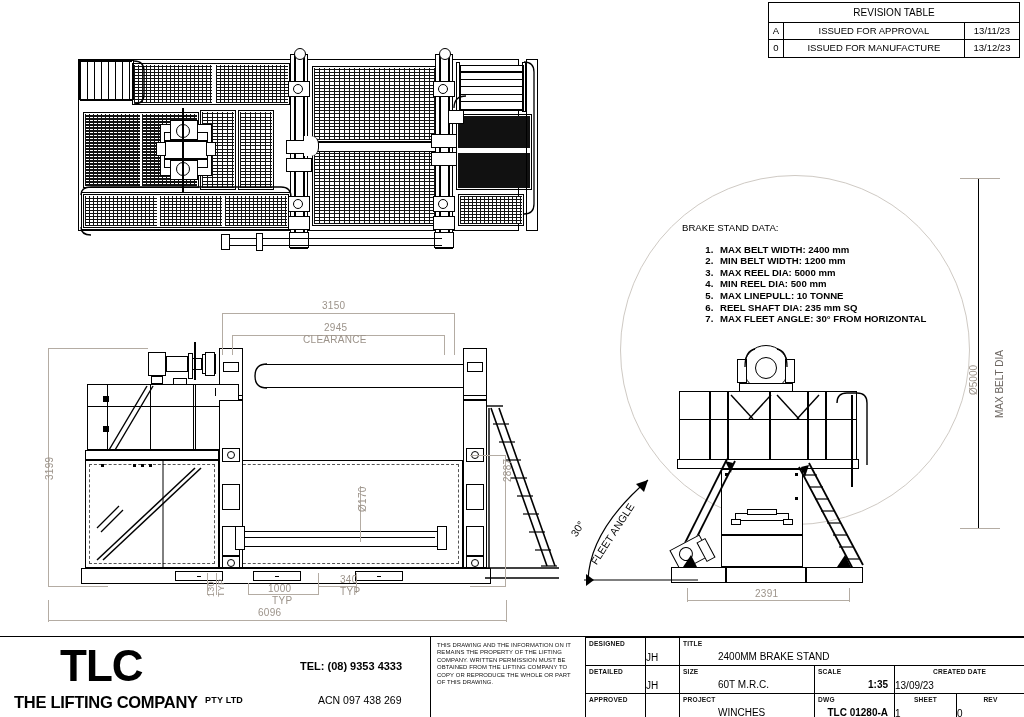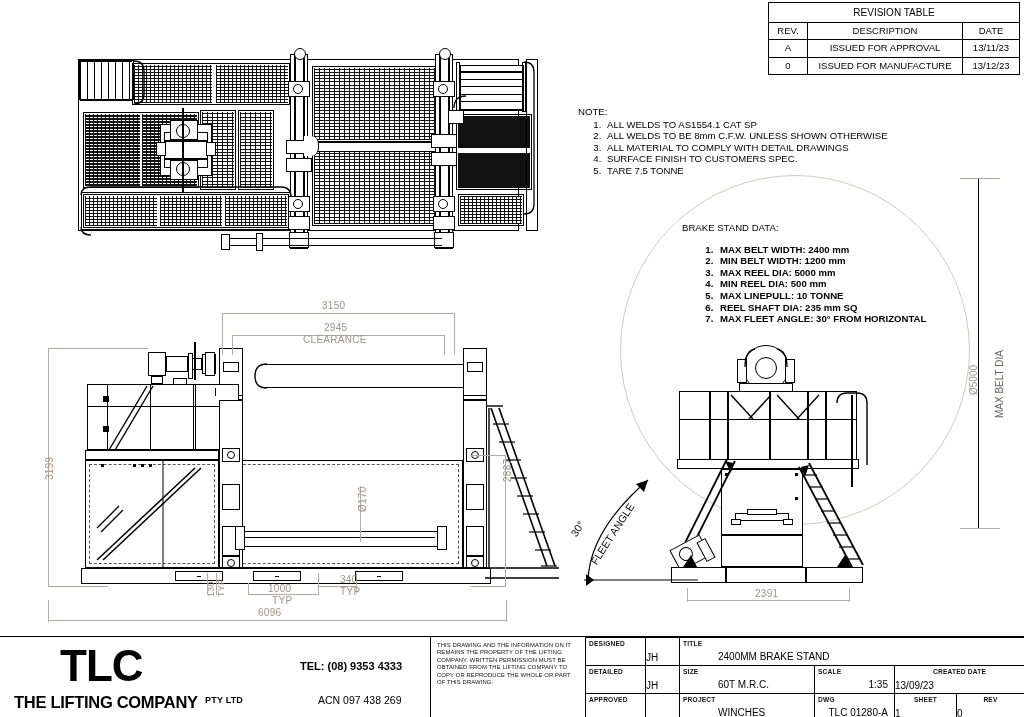--- a/index.html
+++ b/index.html
@@ -44,21 +44,21 @@
   #tb{position:absolute;left:0;top:636px;width:1024px;height:81px;border-top:1.4px solid #000;
       box-sizing:border-box;background:#fff;}
   #tbgrid{position:absolute;left:585px;top:0;width:439px;height:81px;
           border-collapse:collapse;font-size:8px;table-layout:fixed;}
   #tbgrid td{border:1px solid #000;vertical-align:top;padding:0;position:relative;height:27px;}
   .lbl{position:absolute;left:3px;top:2px;font-size:6.6px;font-weight:bold;letter-spacing:.2px;
        color:#111;line-height:7px;}
   .val{position:absolute;left:3px;bottom:3px;font-size:10px;line-height:11px;color:#000;}
   .val.ind{left:38px;}
   .val.ctr{left:0;right:0;bottom:2px;}
-  .val.rt{left:auto;right:6px;}
+  .val.rt{left:auto;right:6px;font-weight:bold;}
   #logoarea{position:absolute;left:0;top:0;width:430px;height:81px;}
   #tlc{position:absolute;left:60px;top:4px;font-size:44px;font-weight:bold;letter-spacing:-1px;
        font-family:"Liberation Sans",sans-serif;}
   #tlcsub{position:absolute;left:14px;top:56px;font-size:16.5px;font-weight:bold;letter-spacing:-.3px;}
   #tlcpty{position:absolute;left:205px;top:58px;font-size:9px;font-weight:bold;letter-spacing:.2px;}
   #tel{position:absolute;left:300px;top:23px;font-size:11px;font-weight:bold;}
   #acn{position:absolute;left:318px;top:57px;font-size:10.5px;text-align:center;}
   #legal{position:absolute;left:437px;top:5px;width:142px;font-size:5.9px;line-height:7.4px;
          color:#111;letter-spacing:.1px;}
   #legalsep{position:absolute;left:430px;top:0;width:1px;height:81px;background:#000;}
@@ -86,47 +86,32 @@
 <body>
 
 <div id="sheet">
 
   <table id="revtable">
     <tbody>
         <tr>
           <td class="ttl" colspan="3">REVISION TABLE</td>
         </tr>
     <tr>
-      <td class="c1">REV.</td>
-      <td>DESCRIPTION</td>
-      <td class="c3">DATE</td>
-    </tr>
-    <tr>
       <td>A</td>
       <td>ISSUED FOR APPROVAL</td>
       <td>13/11/23</td>
     </tr>
     <tr>
       <td>0</td>
       <td>ISSUED FOR MANUFACTURE</td>
       <td>13/12/23</td>
     </tr>
   </tbody>
     </table>
 
-  <div id="notes">
-    <div class="hd">NOTE:</div>
-    <ol>
-      <li>ALL WELDS TO AS1554.1 CAT SP</li>
-      <li>ALL WELDS TO BE 8mm C.F.W. UNLESS SHOWN OTHERWISE</li>
-      <li>ALL MATERIAL TO COMPLY WITH DETAIL DRAWINGS</li>
-      <li>SURFACE FINISH TO CUSTOMERS SPEC.</li>
-      <li>TARE 7.5 TONNE</li>
-    </ol>
-  </div>
 
   <div id="bsd">
     <div class="hd">BRAKE STAND DATA:</div>
     <ol>
       <li>MAX BELT WIDTH: 2400 mm</li>
       <li>MIN BELT WIDTH: 1200 mm</li>
       <li>MAX REEL DIA: 5000 mm</li>
       <li>MIN REEL DIA: 500 mm</li>
       <li>MAX LINEPULL: 10 TONNE</li>
       <li>REEL SHAFT DIA: 235 mm SQ</li>

